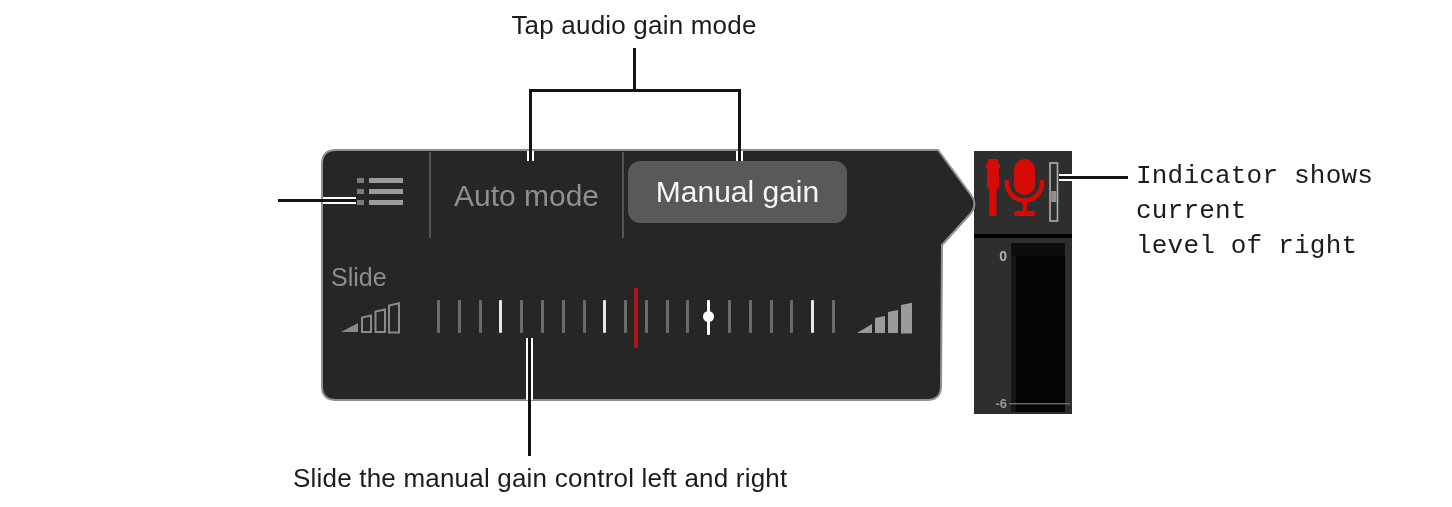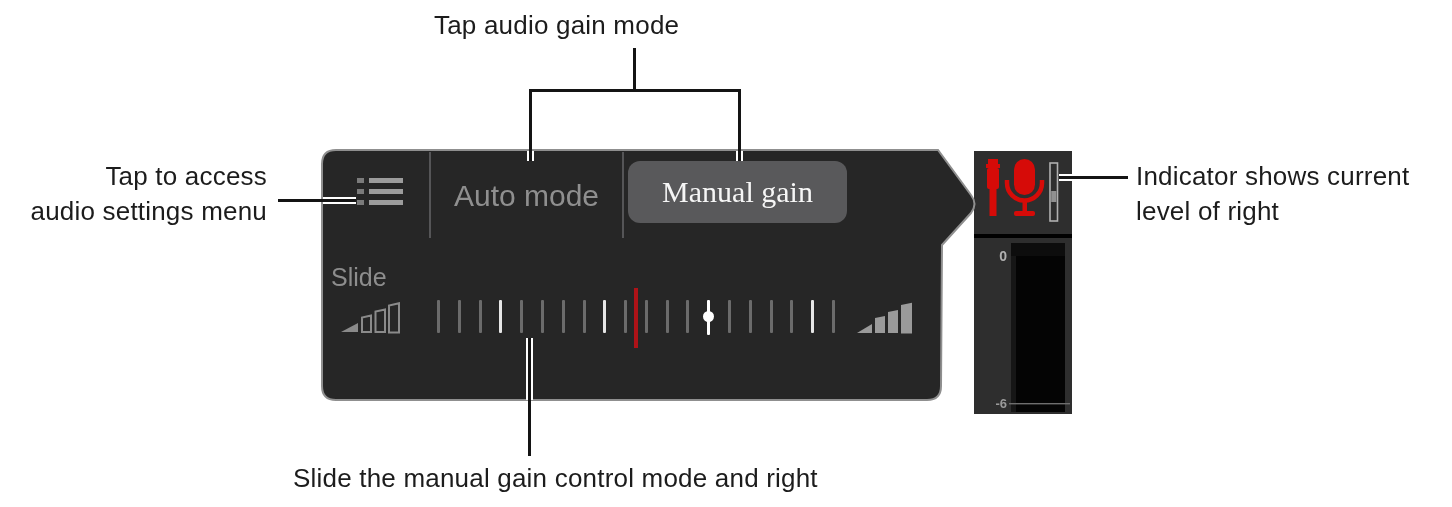--- a/index.html
+++ b/index.html
@@ -29,21 +29,21 @@
   #menu-btn .bullet{width:7px;height:5px;background:#7b7b7b;}
   #menu-btn .bar{width:34px;height:5px;background:#9c9c9c;}
   #auto-gain{
     position:absolute;left:431px;top:152px;width:191px;height:88px;
     display:flex;align-items:center;justify-content:center;
     color:var(--inactive-text);font-size:30px;cursor:pointer;
   }
   #manual-gain{
     position:absolute;left:628px;top:161px;width:219px;height:62px;border-radius:12px;
     background:var(--selected-button-bg);display:flex;align-items:center;justify-content:center;
-    color:var(--active-text);font-size:30px;cursor:pointer;font-family:Liberation Serif, serif;
+    color:var(--active-text);font-size:30px;cursor:pointer;
   }
   #gain-label{position:absolute;left:331px;top:263px;color:#8d8d8d;font-size:25px;font-weight:300;}
   
   #tick-row{position:absolute;left:437px;top:300px;width:396px;height:35px;}
   .tick{position:absolute;top:0;width:3px;height:33px;background:var(--tick-dim);border-radius:1px;}
   .tick.bright{background:var(--tick-bright);}
   .tick.handle-tick{background:#ffffff;height:35px;}
   .red-marker{position:absolute;top:-12px;width:4px;height:60px;background:var(--red-marker);}
   .handle-dot{position:absolute;top:11px;width:11px;height:11px;border-radius:50%;background:#ffffff;}
   .volicon{position:absolute;}
@@ -145,33 +145,29 @@
   <svg class="volicon" style="left:857px;top:302px;" width="56" height="32" viewBox="0 0 56 32">
     <path d="M0,31 L15,31 L15,22 Z" fill="#9a9a9a"></path>
     <path d="M18,31 V16 L28,14 V31 Z" fill="#9a9a9a"></path>
     <path d="M31,31 V10 L41,8 V31 Z" fill="#9a9a9a"></path>
     <path d="M44,31.5 V3 L55,0.8 V31.5 Z" fill="#9a9a9a"></path>
   </svg>
 
   <div class="meter-label" style="left:983px;top:248px;width:24px;font-size:14px;font-weight:bold;">0</div>
   <div class="meter-label" style="left:981px;top:396px;width:26px;font-size:13px;font-weight:bold;color:#9a9a9a;">-6</div>
 
-  <div class="note" style="left:434px;top:8px;width:400px;">Tap audio gain mode</div>
+  <div class="note" style="left:434px;top:8px;width:400px;text-align:center;">Tap audio gain mode</div>
 
-  <div class="note note-right" style="left:0px;top:159px;width:267px;">
-    <span>Tap to access</span><br>
-    <span>audio settings menu</span>
-  </div>
 
-  <div class="note" style="left:1136px;top:159px;width:316px;">
+  <div class="note" style="left:1136px;top:159px;width:316px;font-family:Liberation Mono, monospace;">
     <span>Indicator shows current</span><br>
     <span>level of right</span>
   </div>
 
-  <div class="note" style="left:293px;top:461px;">Slide the manual gain control mode and right</div>
+  <div class="note" style="left:293px;top:461px;">Slide the manual gain control left and right</div>
 
   <div class="line" style="left:633px;top:48px;width:3px;height:43px;"></div>
   <div class="line" style="left:529px;top:89px;width:212px;height:3px;"></div>
   <div class="line" style="left:529px;top:89px;width:3px;height:62px;"></div>
   <div class="line cased-v" style="left:529px;top:151px;width:3px;height:10px;"></div>
   <div class="line" style="left:738px;top:89px;width:3px;height:62px;"></div>
   <div class="line cased-v" style="left:738px;top:151px;width:3px;height:10px;"></div>
 
   <div class="line" style="left:278px;top:199px;width:45px;height:3px;"></div>
   <div class="line cased-h" style="left:323px;top:199px;width:33px;height:3px;"></div>

